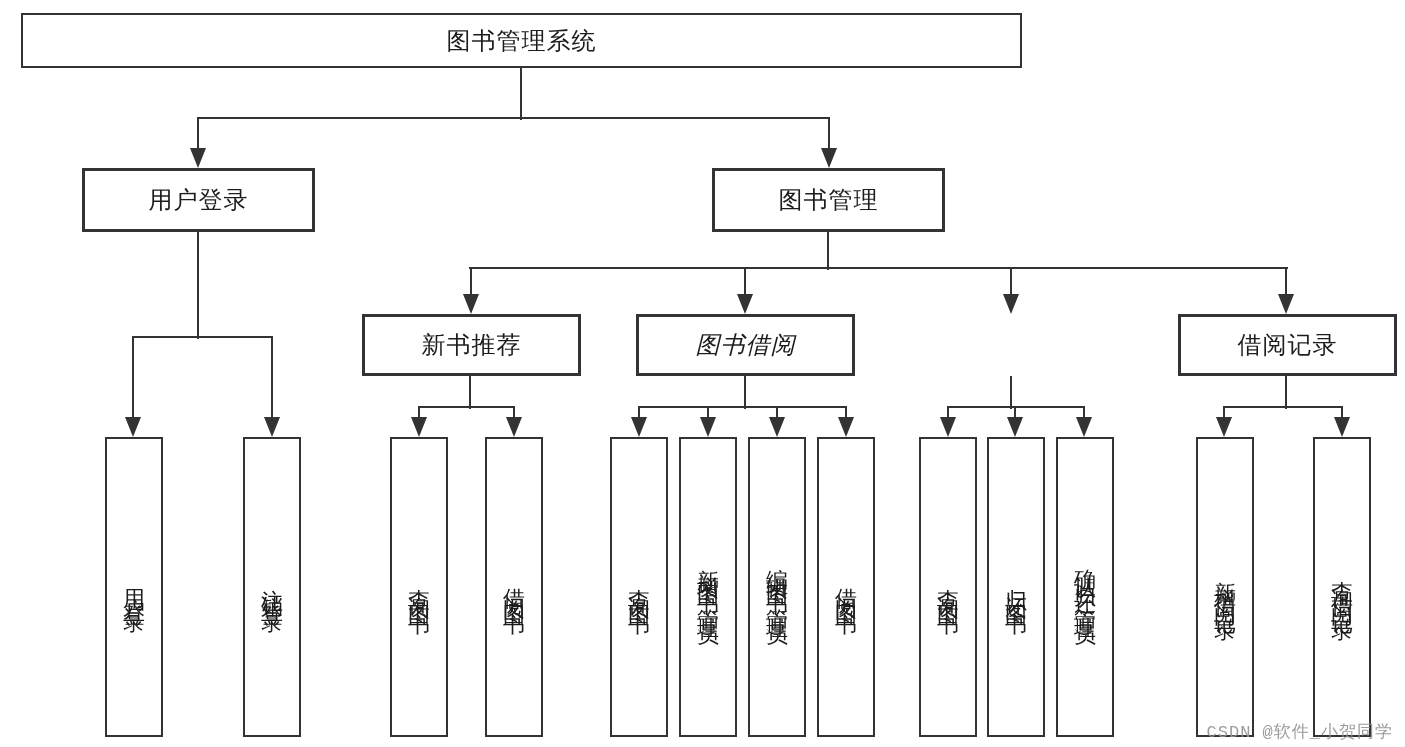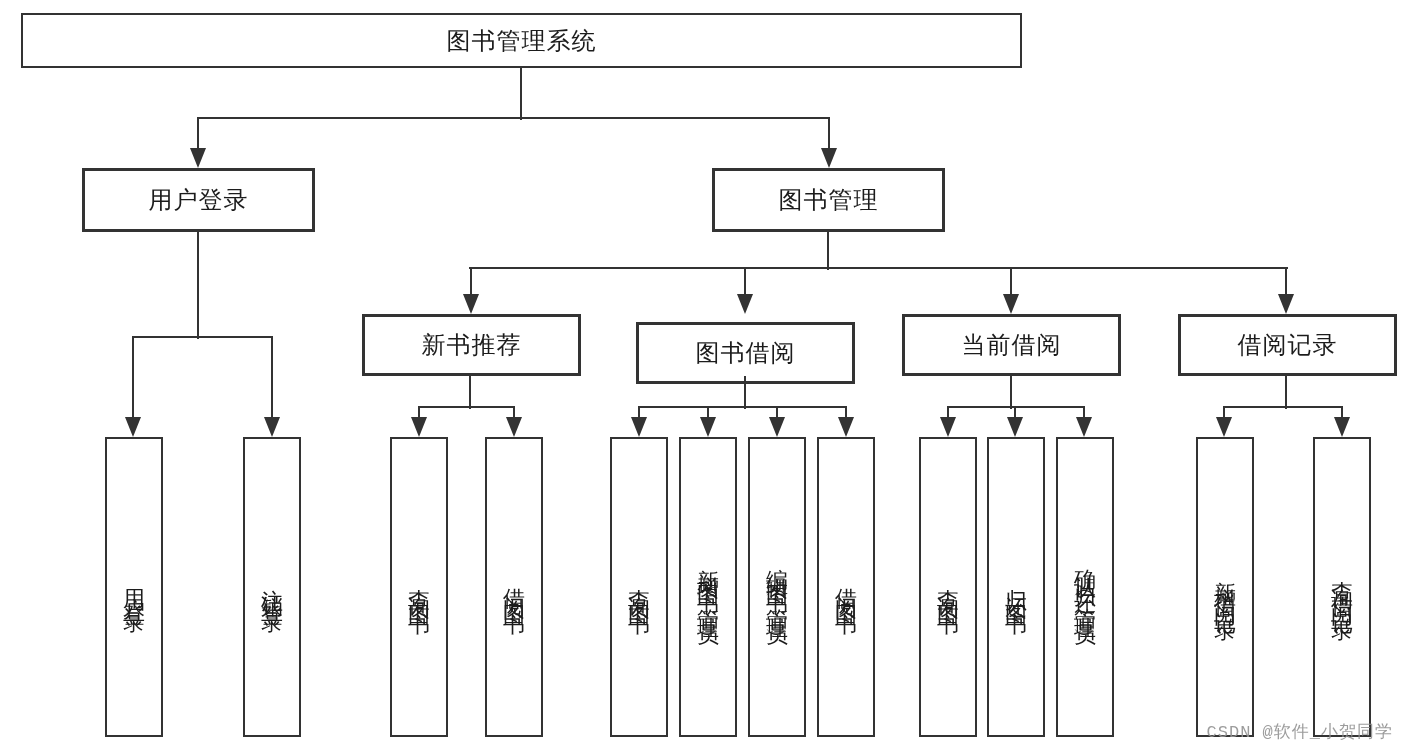--- a/index.html
+++ b/index.html
@@ -50,25 +50,22 @@
   <div class="box" style="left:82px; top:168px; width:233px; height:64px;">
     <span>用户登录</span>
   </div>
   <div class="box" style="left:712px; top:168px; width:233px; height:64px;font-family:Liberation Mono, monospace;">
     <span>图书管理</span>
   </div>
 
   <div class="box" style="left:362px; top:314px; width:219px; height:62px;">
     <span>新书推荐</span>
   </div>
-  <div class="box" style="left:636px; top:322px; width:219px; height:62px;">
+  <div class="box" style="left:636px; top:314px; width:219px; height:62px;font-style:italic;">
     <span>图书借阅</span>
-  </div>
-  <div class="box" style="left:902px; top:314px; width:219px; height:62px;">
-    <span>当前借阅</span>
   </div>
   <div class="box" style="left:1178px; top:314px; width:219px; height:62px;">
     <span>借阅记录</span>
   </div>
 
   <div class="leaf" style="left:105px;">
     <span>用户登录</span>
   </div>
   <div class="leaf" style="left:243px;">
     <span>注销登录</span>

